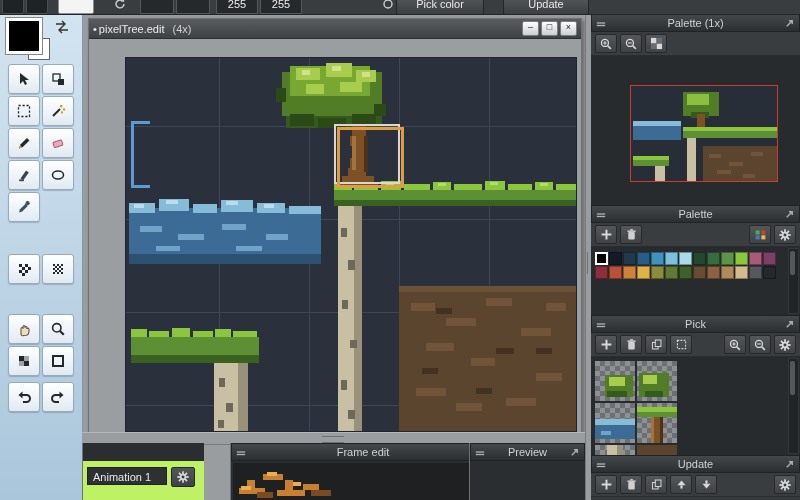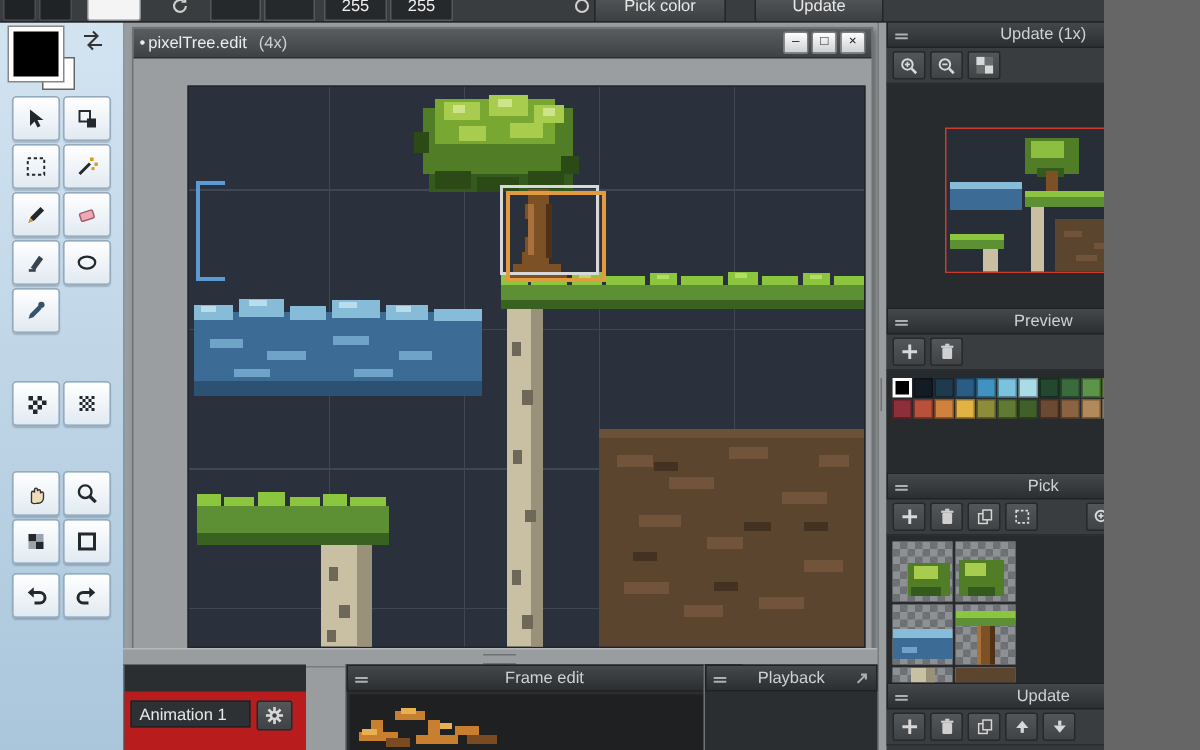--- a/index.html
+++ b/index.html
@@ -1,16 +1,16 @@
 <!DOCTYPE html>
 <html><head>
 <meta charset="utf-8">
 <style>
   html,body{margin:0;padding:0;background:#666;}
-  #app{position:relative;width:736px;height:500px;overflow:hidden;background:#9a9da0;
+  #app{position:relative;width:800px;height:500px;overflow:hidden;background:#9a9da0;
        font-family:"Liberation Sans",sans-serif;font-size:11px;color:#ddd;}
   
   .topbar{position:absolute;left:0;top:0;width:800px;height:14px;background:#3a3d3f;
           border-bottom:1px solid #232527;overflow:hidden;z-index:6;}
   .tb-darkbtn{position:absolute;top:-6px;width:20px;height:18px;background:#202325;border:1px solid #4a4d4f;border-radius:2px;}
   .tb-white{position:absolute;left:58px;top:-8px;width:34px;height:20px;background:#f4f4f4;border:1px solid #8a8d90;border-radius:2px;}
   .tb-icon{position:absolute;top:-5px;width:20px;height:18px;display:flex;align-items:center;justify-content:center;}
   .tb-field{position:absolute;top:-4px;height:16px;background:#26292b;border:1px solid #55585a;color:#eee;
             font-size:11px;text-align:center;line-height:15px;font-family:"Liberation Sans",sans-serif;padding:0;}
   .tb-btn{position:absolute;top:-4px;height:17px;background:linear-gradient(#54575a,#3d4042);border:1px solid #232527;
@@ -72,21 +72,21 @@
   .tile{width:40px;height:40px;background-color:#8e9194;position:relative;
         background-image:linear-gradient(45deg,#6d7073 25%,transparent 25%,transparent 75%,#6d7073 75%),
                          linear-gradient(45deg,#6d7073 25%,transparent 25%,transparent 75%,#6d7073 75%);
         background-size:10px 10px;background-position:0 0,5px 5px;}
   .tile svg{position:absolute;left:0;top:0;}
   
   .bpanel{position:absolute;top:443px;height:57px;background:#2b2e30;border-left:1px solid #6f7275;box-sizing:border-box;}
   #b-anim{left:82px;width:122px;}
   #b-frame{left:204px;width:265px;margin-left:26px;}
   #b-play{left:469px;width:116px;}
-  .anim-content{position:absolute;left:0;top:18px;right:0;bottom:0;background:#b91c1c;}
+  .anim-content{position:absolute;left:0;top:18px;right:0;bottom:0;background:#bef264;}
   .anim-field{position:absolute;left:4px;top:6px;width:80px;height:18px;background:#2e3133;border:1px solid #1f2123;
               color:#e8e8e8;line-height:18px;padding-left:5px;box-sizing:border-box;}
   .anim-gear{position:absolute;left:88px;top:6px;width:22px;height:18px;background:linear-gradient(#54575a,#404345);
              border:1px solid #26292b;border-radius:2px;display:flex;align-items:center;justify-content:center;}
   svg{display:block}
 </style>
 </head>
 <body>
 
 <div id="app">
@@ -485,42 +485,42 @@
   <div class="bpanel" id="b-play">
     <div class="ptitle">
       <span class="licon">
           <svg width="10" height="10" viewBox="0 0 12 12">
             <g fill="#aeb0b2">
               <rect x="1" y="4" width="10" height="1.6"></rect>
               <rect x="1" y="7" width="10" height="1.6"></rect>
             </g>
           </svg>
         </span>
-      <span>Playback</span>
+      <span>Preview</span>
       <span class="ricon">
           <svg width="11" height="11" viewBox="0 0 12 12">
             <path d="M3 9 L9 3 M5.5 3 H9 V6.5" fill="none" stroke="#aeb0b2" stroke-width="1.5"></path>
           </svg>
         </span>
     </div>
   </div>
 
   <div class="sidebar">
 
     <div class="spanel" id="p-preview">
       <div class="ptitle">
         <span class="licon">
             <svg width="10" height="10" viewBox="0 0 12 12">
               <g fill="#aeb0b2">
                 <rect x="1" y="4" width="10" height="1.6"></rect>
                 <rect x="1" y="7" width="10" height="1.6"></rect>
               </g>
             </svg>
           </span>
-        <span>Update (1x)</span>
+        <span>Palette (1x)</span>
         <span class="ricon">
             <svg width="11" height="11" viewBox="0 0 12 12">
               <path d="M3 9 L9 3 M5.5 3 H9 V6.5" fill="none" stroke="#aeb0b2" stroke-width="1.5"></path>
             </svg>
           </span>
       </div>
       <div class="ptools">
         <div class="tbtn">
             <svg width="14" height="14" viewBox="0 0 16 16">
               <circle cx="6.8" cy="6.8" r="4" fill="none" stroke="#d8d8d8" stroke-width="1.5"></circle>
@@ -580,21 +580,21 @@
     <div class="spanel" id="p-palette">
       <div class="ptitle">
         <span class="licon">
             <svg width="10" height="10" viewBox="0 0 12 12">
               <g fill="#aeb0b2">
                 <rect x="1" y="4" width="10" height="1.6"></rect>
                 <rect x="1" y="7" width="10" height="1.6"></rect>
               </g>
             </svg>
           </span>
-        <span>Preview</span>
+        <span>Palette</span>
         <span class="ricon">
             <svg width="11" height="11" viewBox="0 0 12 12">
               <path d="M3 9 L9 3 M5.5 3 H9 V6.5" fill="none" stroke="#aeb0b2" stroke-width="1.5"></path>
             </svg>
           </span>
       </div>
       <div class="ptools">
         <div class="tbtn">
             <svg width="13" height="13" viewBox="0 0 16 16">
               <path d="M8 2v12M2 8h12" stroke="#d8d8d8" stroke-width="2.4"></path>

